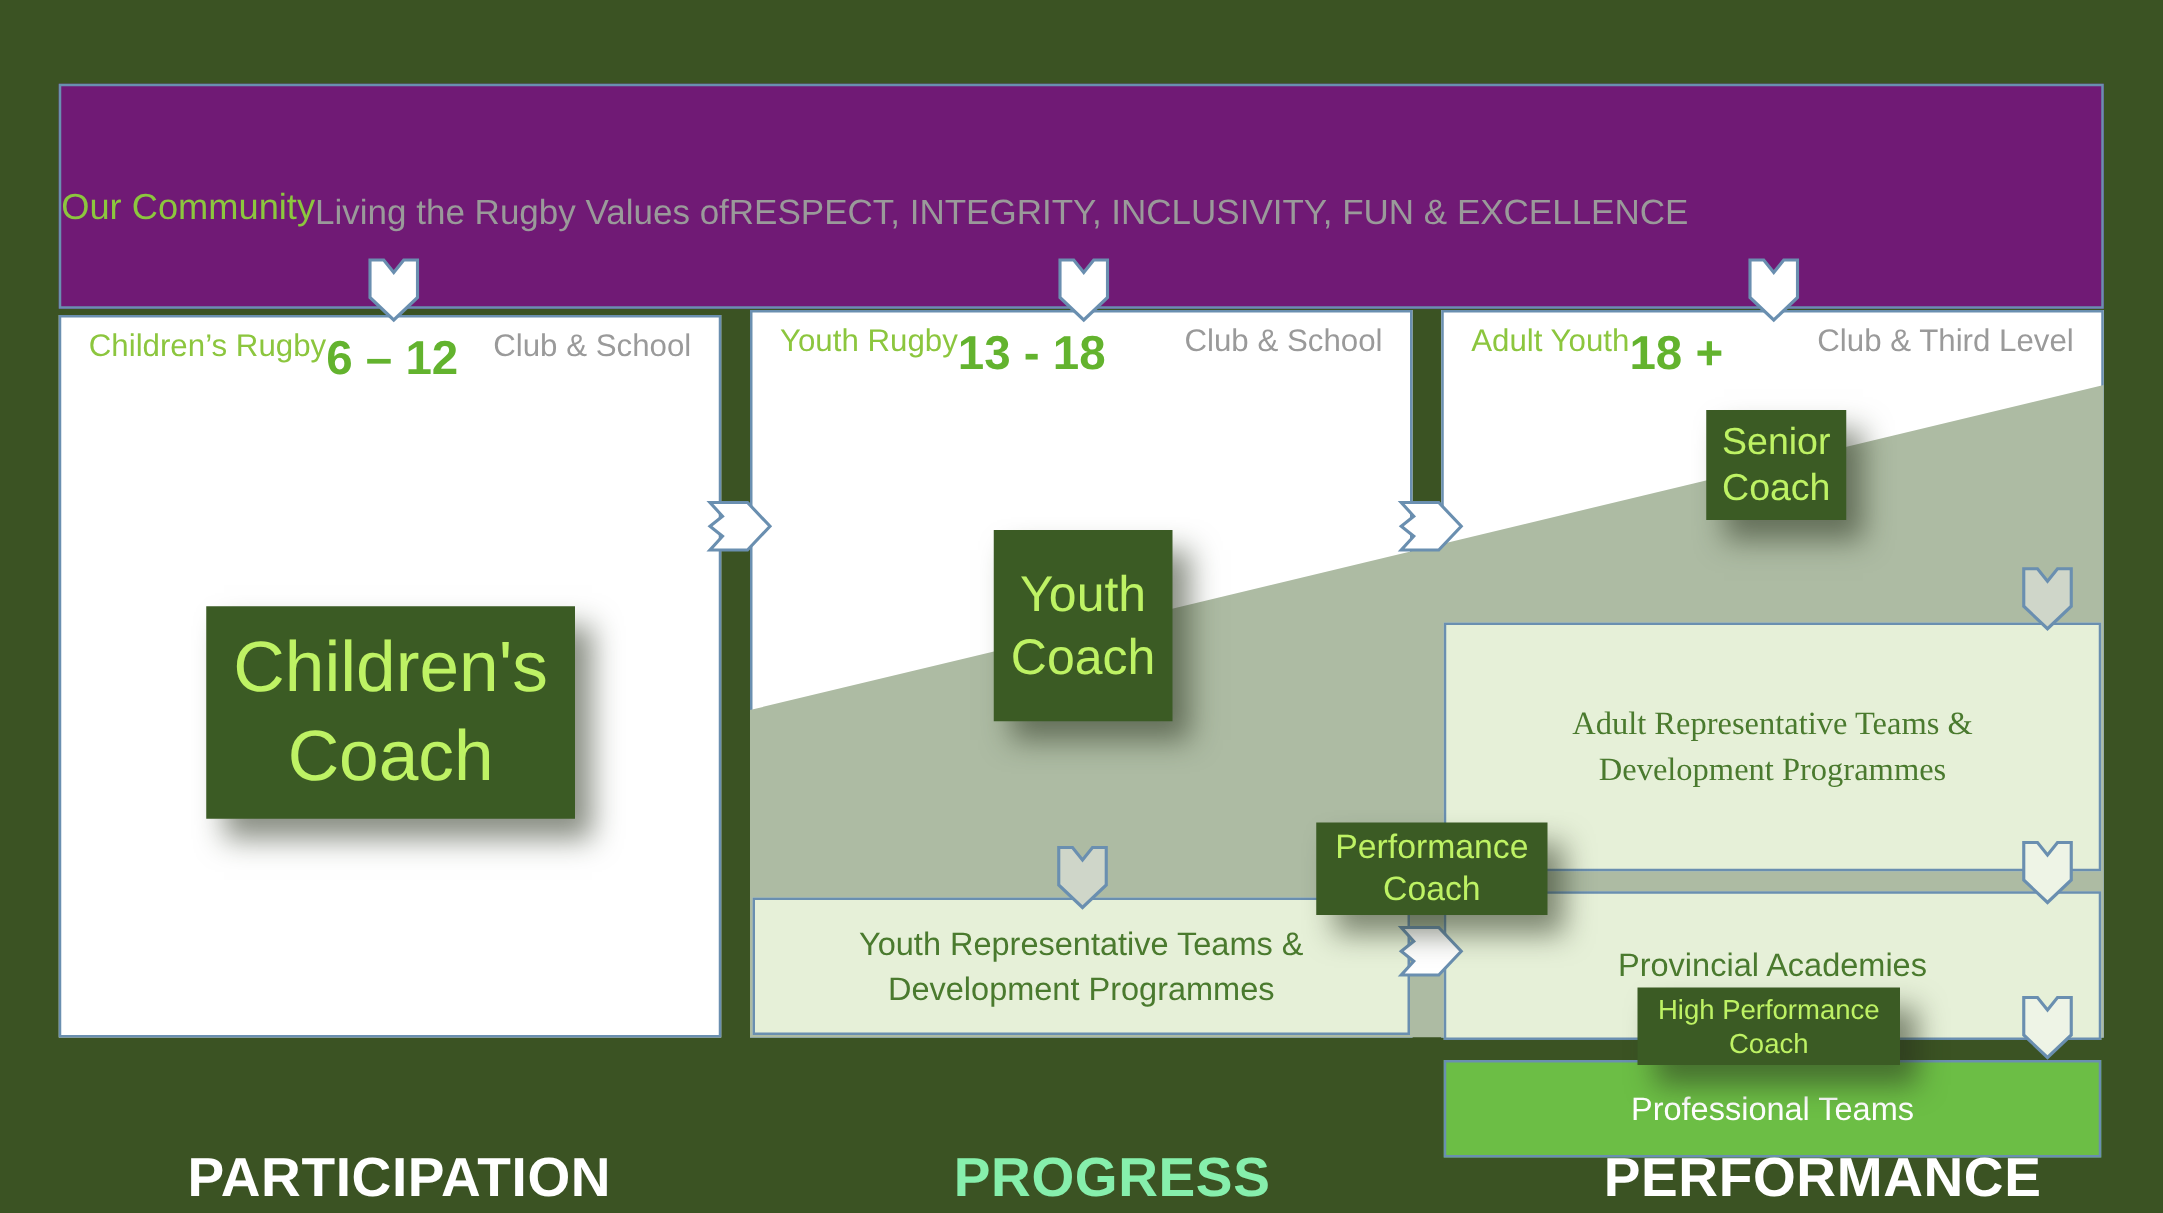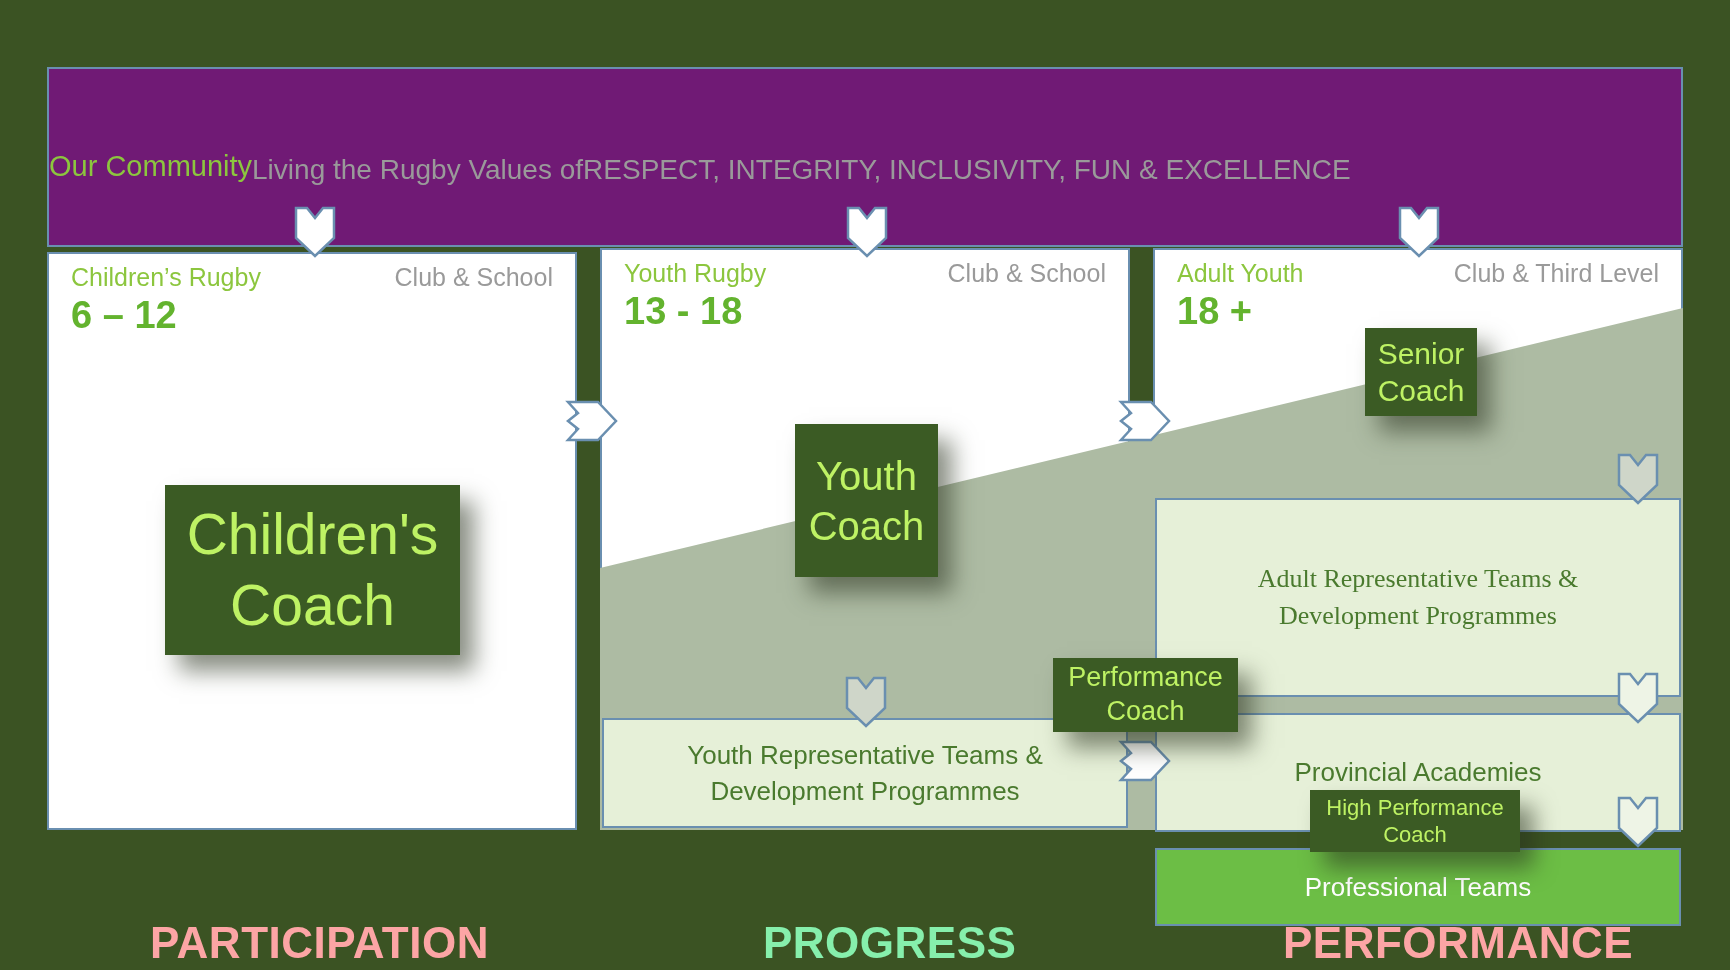--- a/index.html
+++ b/index.html
@@ -41,21 +41,21 @@
   #col-children{left:47px;top:252px;width:530px;height:578px;}
   #col-youth   {left:600px;top:248px;width:530px;height:582px;}
   #col-adult   {left:1153px;top:248px;width:530px;height:582px;}
 
   .col-head{
     position:absolute;left:0;top:0;width:100%;height:80px;
     padding:10px 22px 0 22px;box-sizing:border-box;
     display:flex;justify-content:space-between;align-items:flex-start;
     z-index:6;pointer-events:none;
   }
-  .head-left{display:flex;flex-direction:column;align-items:flex-start;}
+  .head-left{display:flex;flex-direction:row;align-items:flex-start;}
   .cat-name{color:#8cc63e;font-size:25px;line-height:1.1;}
   .cat-age{color:#63b32e;font-size:38px;font-weight:bold;line-height:1.15;margin-top:2px;}
   .cat-ctx{color:#9a9a9a;font-size:25px;line-height:1.1;}
 
   
   .wash{
     position:absolute;
     left:600px;top:248px;width:1083px;height:582px;
     pointer-events:none;z-index:2;
   }
@@ -101,21 +101,21 @@
 
   
   .conn{position:absolute;z-index:8;}
   .conn svg{display:block;overflow:visible;}
 
   
   .stage-label{
     position:absolute;
     bottom:2px;
     font-size:44px;font-weight:bold;letter-spacing:.5px;
-    color:#fca5a5;
+    color:#ffffff;
     z-index:10;
     white-space:nowrap;
   }
   #label-participation{left:150px;}
   #label-progress{left:763px;color:#86efac;}
   #label-performance{left:1283px;}
 </style>
 </head>
 <body>
 

